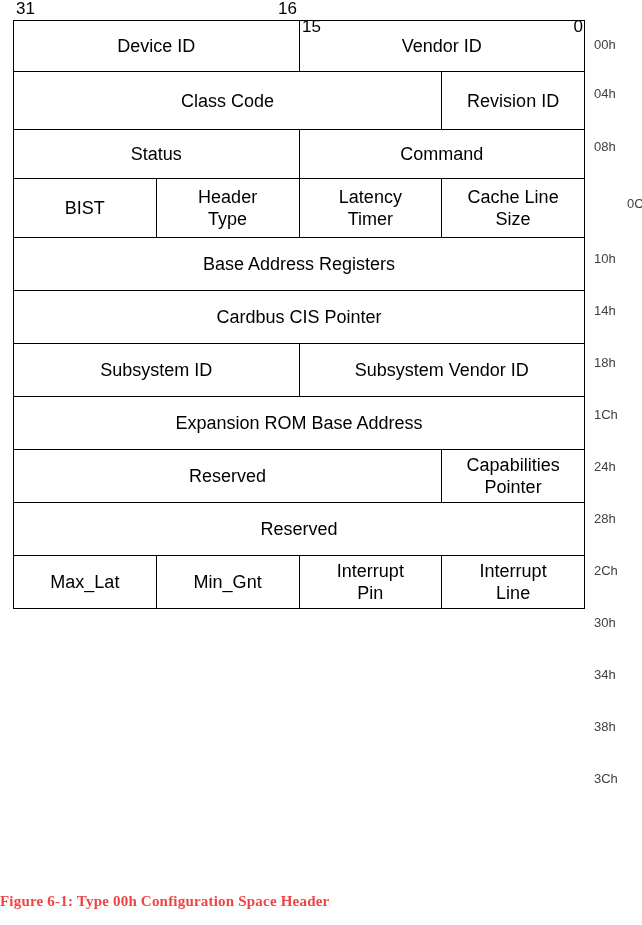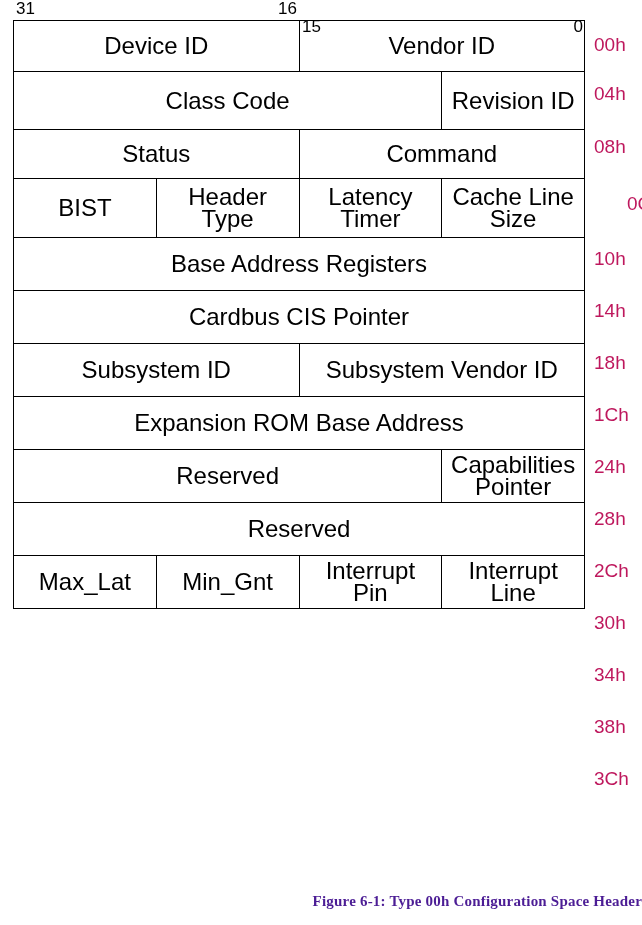--- a/index.html
+++ b/index.html
@@ -49,21 +49,21 @@
     left: 13px;
     top: 20px;
     width: 572px;
     border-collapse: collapse;
     table-layout: fixed;
   }
   #config-table td {
     border: 1.6px solid #000000;
     text-align: center;
     vertical-align: middle;
-    font-size: 24px;
+    font-size: 18px;
     line-height: 22px;
     font-family: "Liberation Sans", sans-serif;
     color: #000000;
     padding: 0;
     height: 52px;
   }
   #config-table tr.short-row td { height: 50px; }
   td.bar-cell {
     height: 314px;
     vertical-align: middle;
@@ -73,43 +73,43 @@
   
   #offset-column {
     position: absolute;
     left: 594px;
     top: 20px;
     width: 48px;
   }
   .offset-label {
     height: 52px;
     line-height: 52px;
-    font-size: 19px;
-    font-family: "Liberation Sans", sans-serif;
-    color: #be185d;
+    font-size: 13px;
+    font-family: "Liberation Sans", sans-serif;
+    color: #404040;
     text-align: left;
     white-space: nowrap;
   }
   .offset-label.r0 { height: 50px; line-height: 50px; }
   .offset-label.r1 { height: 48px; line-height: 48px; }
   .offset-label.r2 { height: 57px; line-height: 57px; }
   .offset-label.r3 { height: 58px; line-height: 58px; margin-left: 33px; }
 
   
   #figure-caption {
     position: absolute;
     left: 0;
     top: 893px;
     width: 642px;
-    text-align: right;
+    text-align: left;
     font-family: "Liberation Serif", serif;
     font-weight: bold;
     font-size: 15px;
     letter-spacing: 0.2px;
-    color: #4c1d95;
+    color: #ef4444;
   }
 </style>
 </head>
 <body>
 
 <div id="bit-ruler">
   <div class="bit-half left">
     <span class="bit-label start">31</span>
     <span class="bit-label end">16</span>
   </div>

